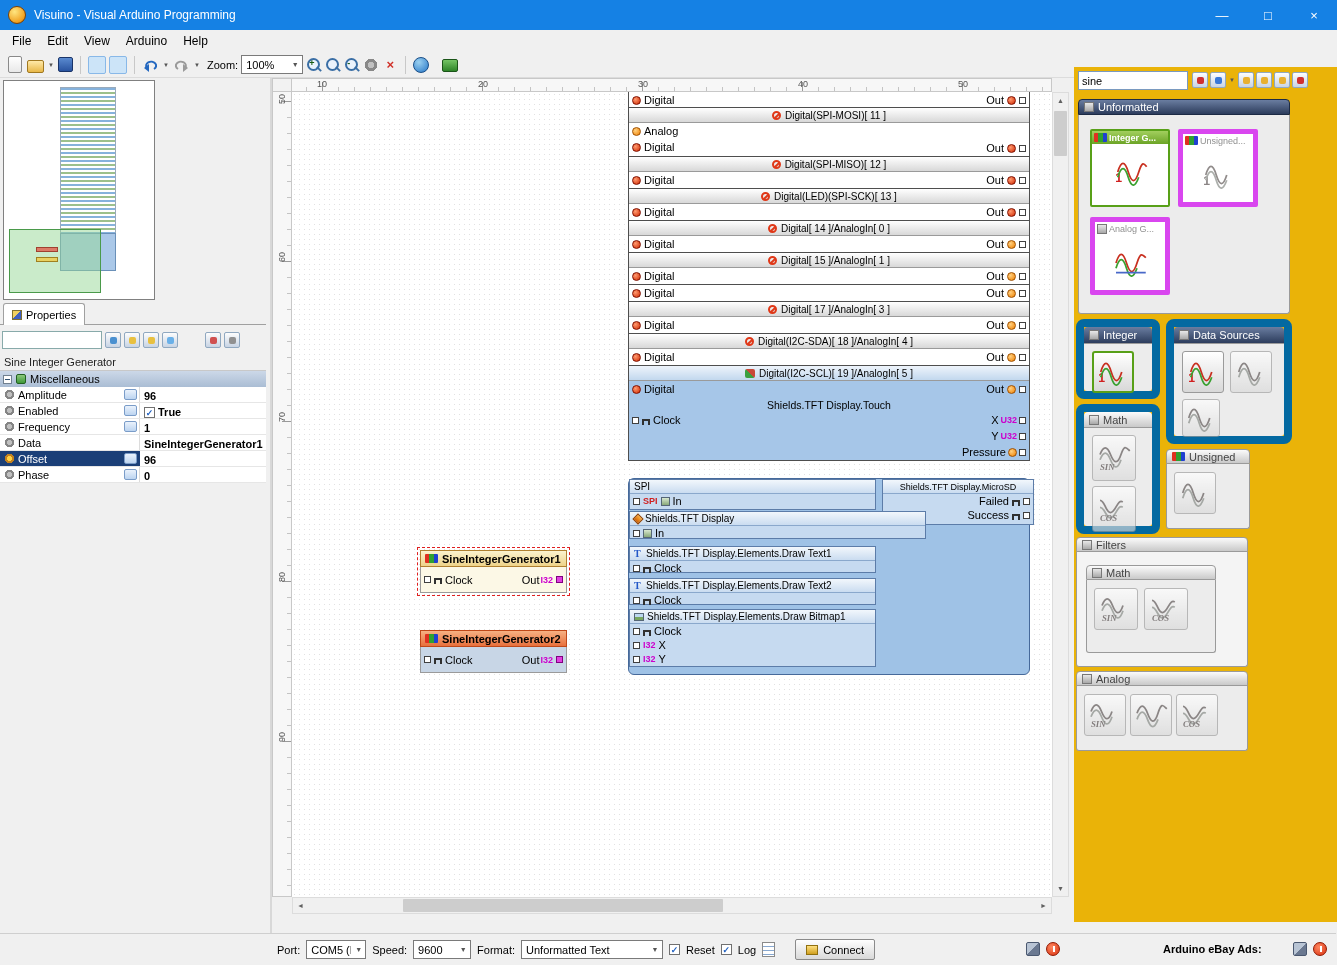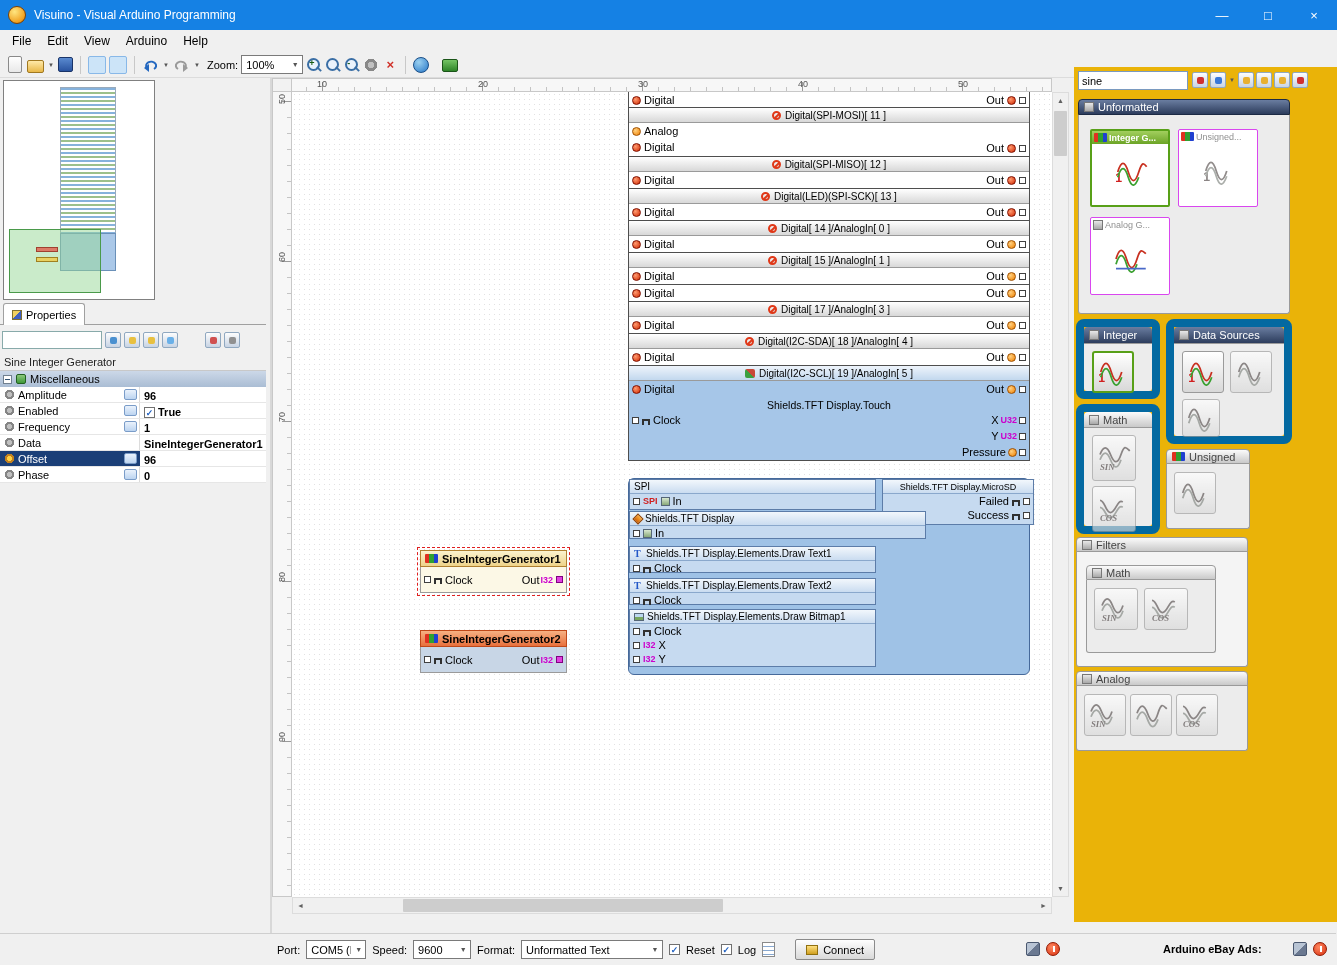--- a/index.html
+++ b/index.html
@@ -126,21 +126,21 @@
 .search{left:4px;top:4px;width:110px;height:19px;border:1px solid #7a9ac0;font-size:11px;padding:0 3px;background:#fff;font-family:"Liberation Sans",sans-serif}
 .picons{left:118px;top:5px;display:flex;align-items:center;gap:2px}
 .grp{position:absolute}
 .gh-dark{height:16px;background:linear-gradient(#6a7da0,#2c3c5c);color:#fff;font-size:11px;display:flex;align-items:center;gap:4px;padding:0 5px;border-radius:4px 4px 0 0;border:1px solid #1c2a44;white-space:nowrap;overflow:hidden}
 .gh-lite{height:15px;background:linear-gradient(#fbfbfb,#c9c9c9);color:#444;font-size:11px;display:flex;align-items:center;gap:4px;padding:0 5px;border-radius:4px 4px 0 0;border:1px solid #9a9a9a;white-space:nowrap;overflow:hidden}
 .gbody{position:absolute;left:0;right:0;bottom:0;background:#ececec;border:1px solid #9a9a9a;border-top:none;border-radius:0 0 3px 3px}
 .grp.dark2{border:8px solid #0369a1;border-radius:8px}
 .grp.dark2 .gh-dark,.grp.dark2 .gh-lite{border:none}
 .grp.dark2 .gbody{border:none;border-top:1px solid #9a9a9a}
 .hdr-box{width:10px;height:10px;background:linear-gradient(#e8e8e8,#a8a8a8);border:1px solid #777;flex:none}
-.item{position:absolute;background:#fff;border:1px solid #d946ef;border-radius:2px}
+.item{position:absolute;background:#fff;border:5px solid #d946ef;border-radius:2px}
 .item.sel-item{border:2px solid #58a018}
 .it-lab{height:13px;font-size:9px;display:flex;align-items:center;gap:2px;padding:0 2px;white-space:nowrap;overflow:hidden;color:#909090}
 .sel-item .it-lab{background:linear-gradient(#a2cf5e,#6ca426);color:#fff;font-weight:bold}
 .it-ico{display:flex;align-items:center;justify-content:center;height:56px}
 .tile{position:absolute;border:1px solid #9a9a9a;border-radius:3px;background:linear-gradient(#ffffff,#d8d8d8);display:flex;align-items:center;justify-content:center}
 .tile.gray,.gray-svg{filter:grayscale(.95) opacity(.65)}
 .wv{width:36px;height:28px}
 .wv path{fill:none;stroke-width:2}
 .p-red{stroke:#c83020}.p-grn{stroke:#3aa030}.p-blu{stroke:#4868c8}
 .t1{font:bold 14px "Liberation Sans",sans-serif;fill:#d02020}

